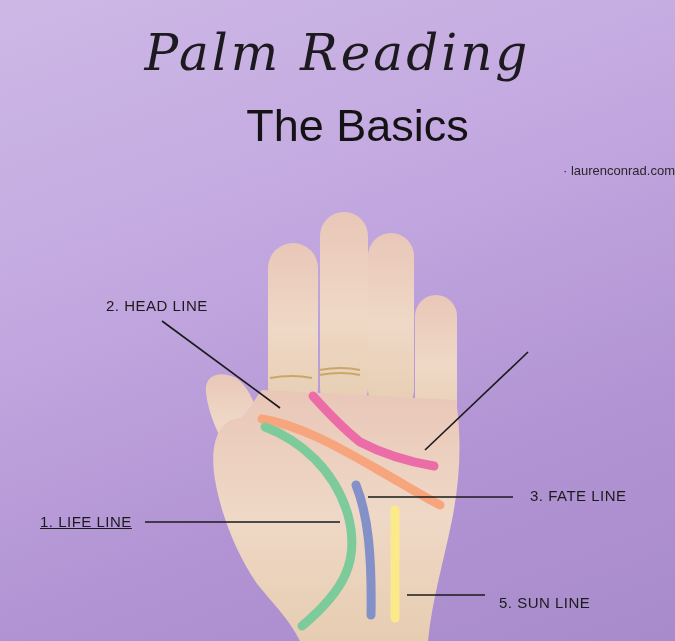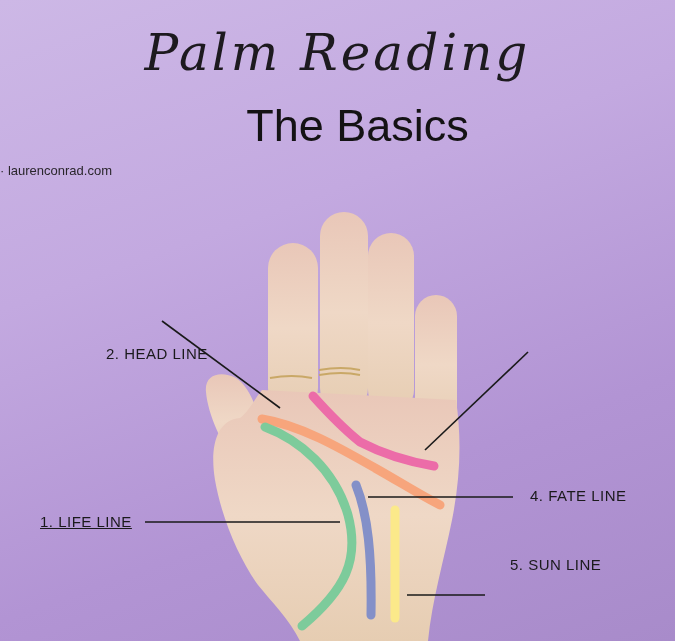--- a/index.html
+++ b/index.html
@@ -11,21 +11,21 @@
   .title-script {
     position: absolute; left: 0; width: 675px; top: 24px; text-align: center;
     font-family: "DejaVu Serif", serif; font-style: italic; font-weight: normal;
     font-size: 50px; color: #1d1a1f; letter-spacing: 3px;
   }
   .title-main {
     position: absolute; left: 0; width: 675px; top: 100px; text-align: center;
     font-family: "Liberation Sans", sans-serif; font-size: 45px; color: #141214; padding-left: 20px;
   }
   .site {
-    position: absolute; left: 0; width: 675px; top: 163px; text-align: left;
+    position: absolute; left: 0; width: 675px; top: 163px; text-align: right;
     font-family: "Liberation Sans", sans-serif; font-size: 13px; color: #2a262c;
   }
   .label {
     position: absolute; font-family: "Liberation Sans", sans-serif;
     font-size: 15px; color: #1b1a1c; letter-spacing: 0.5px; white-space: nowrap;
   }
   svg.art { position: absolute; left: 0; top: 0; }
 </style>
 </head>
 <body>
@@ -76,16 +76,16 @@
     <g stroke="#1a1a1a" stroke-width="1.6" fill="none">
       <line x1="145" y1="522" x2="340" y2="522"></line>
       <line x1="162" y1="321" x2="280" y2="408"></line>
       <line x1="528" y1="352" x2="425" y2="450"></line>
       <line x1="368" y1="497" x2="513" y2="497"></line>
       <line x1="407" y1="595" x2="485" y2="595"></line>
     </g>
   </svg>
 
   <div class="label" style="left:40px; top:513px;text-decoration:underline;">1. LIFE LINE</div>
-  <div class="label" style="left:106px; top:297px;margin-top:48px;">2. HEAD LINE</div>
-  <div class="label" style="left:530px; top:487px;">4. FATE LINE</div>
-  <div class="label" style="left:499px; top:556px;margin-left:11px;">5. SUN LINE</div>
+  <div class="label" style="left:106px; top:297px;">2. HEAD LINE</div>
+  <div class="label" style="left:530px; top:487px;">3. FATE LINE</div>
+  <div class="label" style="left:499px; top:594px;">5. SUN LINE</div>
 </div>
 
 </body></html>

